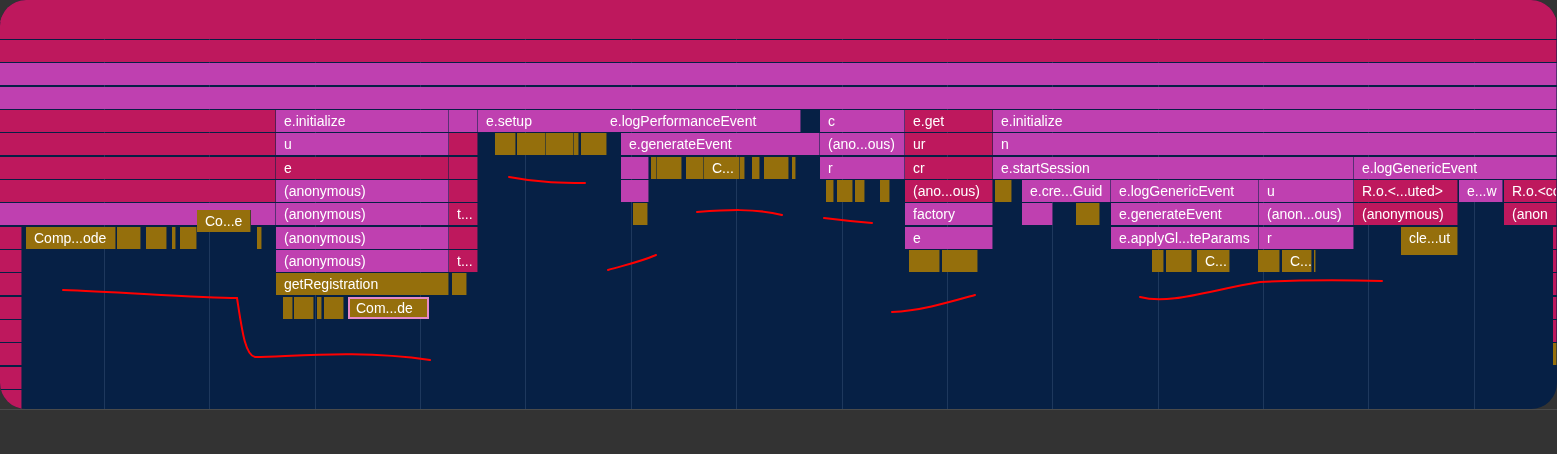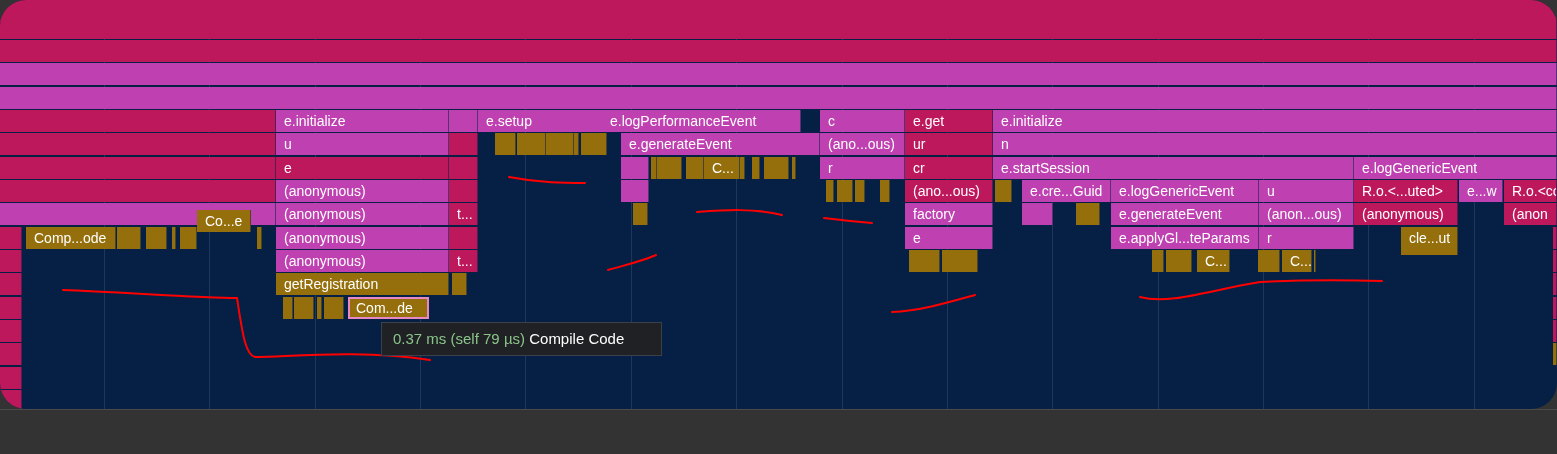--- a/index.html
+++ b/index.html
@@ -178,18 +178,14 @@
     </div>
   <svg id="annot" width="1557" height="409">
       <path d="M63,290 C120,292 200,298 237,298 C242,330 245,355 255,357 C300,356 360,350 430,360" fill="none" stroke="#ff0000" stroke-width="2" stroke-linecap="round"></path>
       <path d="M509,177 C540,183 565,183 585,183" fill="none" stroke="#ff0000" stroke-width="2" stroke-linecap="round"></path>
       <path d="M608,270 C625,265 640,262 656,255" fill="none" stroke="#ff0000" stroke-width="2" stroke-linecap="round"></path>
       <path d="M697,212 C725,210 755,208 782,215" fill="none" stroke="#ff0000" stroke-width="2" stroke-linecap="round"></path>
       <path d="M824,218 C840,220 860,222 872,223" fill="none" stroke="#ff0000" stroke-width="2" stroke-linecap="round"></path>
       <path d="M892,312 C920,311 950,302 975,295" fill="none" stroke="#ff0000" stroke-width="2" stroke-linecap="round"></path>
       <path d="M1140,297 C1170,305 1210,290 1260,282 C1300,280 1345,280 1382,281" fill="none" stroke="#ff0000" stroke-width="2" stroke-linecap="round"></path>
     </svg>
-  <div id="tooltip">
-    <span class="time">0.37 ms (self 79 µs)</span>
-    <span>Compile Code</span>
-  </div>
 </div>
 <div id="footer"></div>
 
 </body></html>

